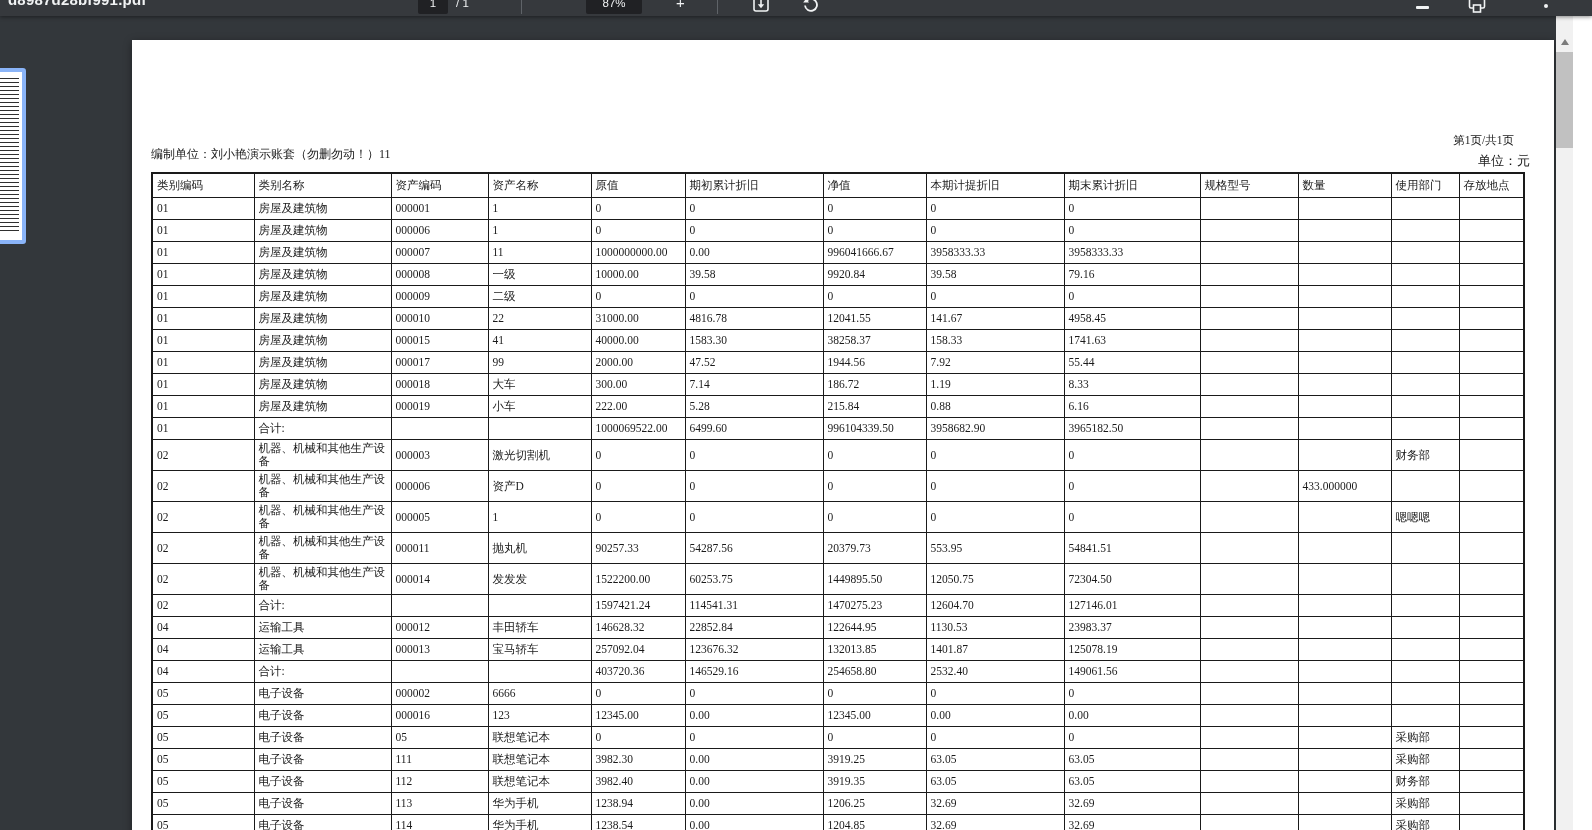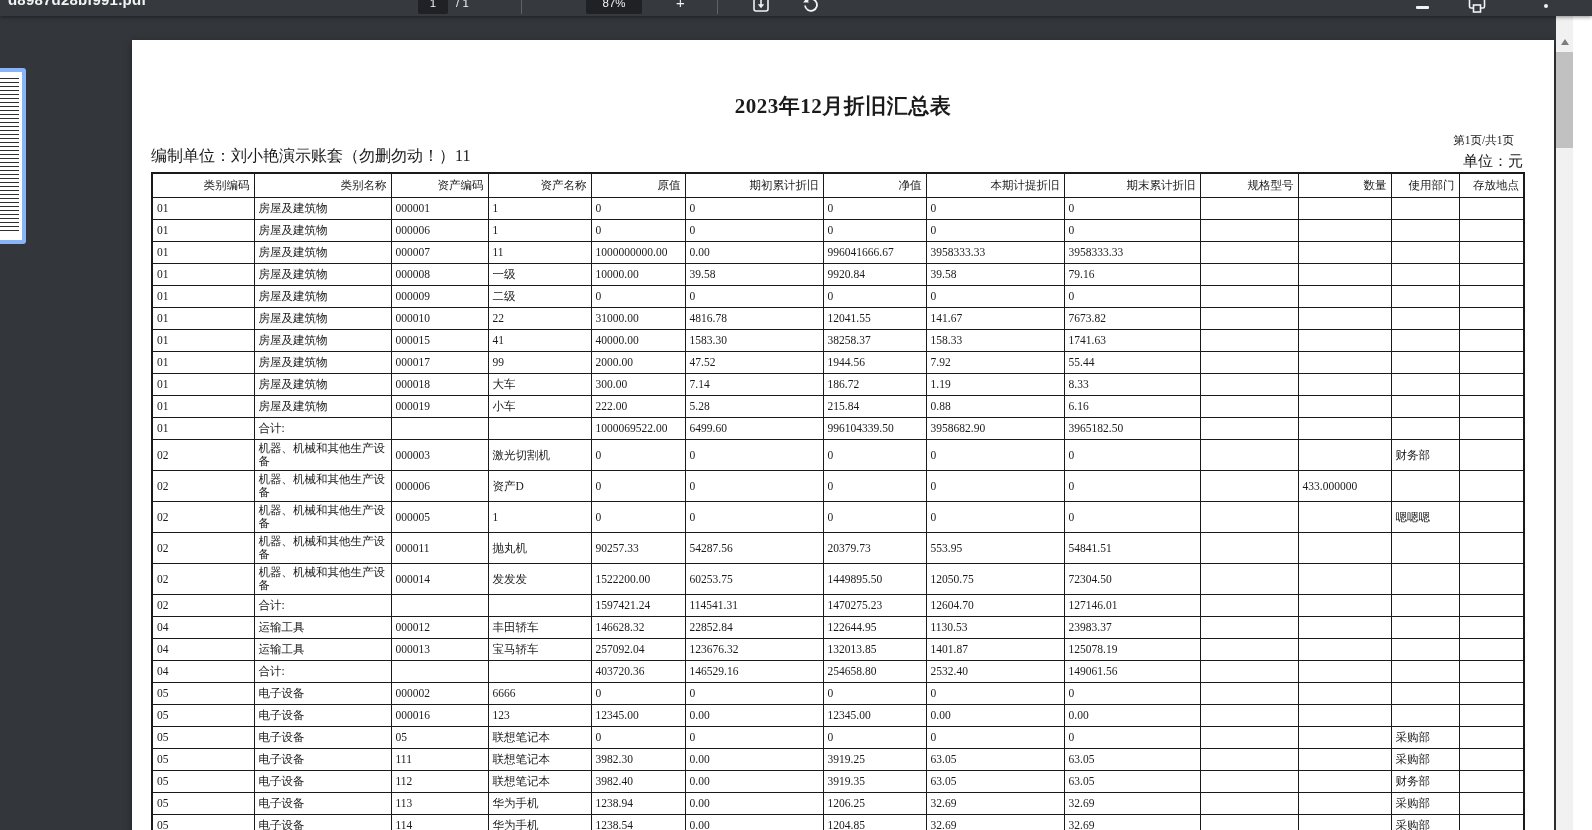--- a/index.html
+++ b/index.html
@@ -61,34 +61,34 @@
   .pdf-page{
     position:absolute;left:132px;top:40px;width:1422px;height:1200px;
     background:#ffffff;z-index:5;box-shadow:0 2px 8px rgba(0,0,0,.4);
     font-family:"Liberation Serif","DejaVu Serif",serif;color:#1a1a1a;
   }
   .doc-title{
     position:absolute;left:0;top:52px;width:100%;text-align:center;
     font-size:21px;font-weight:bold;letter-spacing:.5px;
   }
   .page-indicator{position:absolute;right:40px;top:93px;font-size:11.5px;}
-  .prepared-by{position:absolute;left:19px;top:106px;font-size:16px;}
-  .unit-label{position:absolute;right:31px;top:112px;font-size:15px;text-align:right;}
+  .prepared-by{position:absolute;left:19px;top:106px;font-size:12px;}
+  .unit-label{position:absolute;right:24px;top:112px;font-size:13px;text-align:right;}
   
   table.dep{
     position:absolute;left:19px;top:132px;width:1372px;
     border-collapse:collapse;table-layout:fixed;
     font-size:11.5px;line-height:13px;
   }
   table.dep th,table.dep td{
     border:1px solid #1a1a1a;padding:2px 4px;overflow:hidden;
     font-weight:normal;vertical-align:middle;word-break:break-all;
   }
   table.dep{border:2px solid #1a1a1a;}
-  table.dep th{height:19px;text-align:right;}
+  table.dep th{height:19px;text-align:left;}
   table.dep td{height:17px;text-align:left;}
 </style>
 </head>
 <body>
 
 <div class="toolbar">
   <span class="fname">d8987d28bf991.pdf</span>
 
   <span class="tb-box" style="left:418px;width:30px;">1</span>
   <span class="tb-text" style="left:456px;">/  1</span>
@@ -127,21 +127,20 @@
   <span class="dots" style="left:1544px;"></span>
 </div>
 
 <div class="viewer-bg"></div>
 
 <div class="thumb-sel">
   <div class="thumb-inner"></div>
 </div>
 
 <div class="pdf-page">
-  <div class="doc-title">2023年12月折旧汇总表</div>
   <div class="page-indicator">第1页/共1页</div>
   <div class="prepared-by">编制单位：刘小艳演示账套（勿删勿动！）11</div>
   <div class="unit-label">单位：元</div>
 
   <table class="dep">
     <colgroup>
       <col style="width:102px">
         <col style="width:137px">
         <col style="width:97px">
       <col style="width:103px">
@@ -250,21 +249,21 @@
         </tr>
         <tr>
           <td>01</td>
           <td>房屋及建筑物</td>
           <td>000010</td>
           <td>22</td>
           <td>31000.00</td>
           <td>4816.78</td>
           <td>12041.55</td>
           <td>141.67</td>
-          <td>7673.82</td>
+          <td>4958.45</td>
           <td></td>
           <td></td>
           <td></td>
           <td></td>
         </tr>
         <tr>
           <td>01</td>
           <td>房屋及建筑物</td>
           <td>000015</td>
           <td>41</td>

